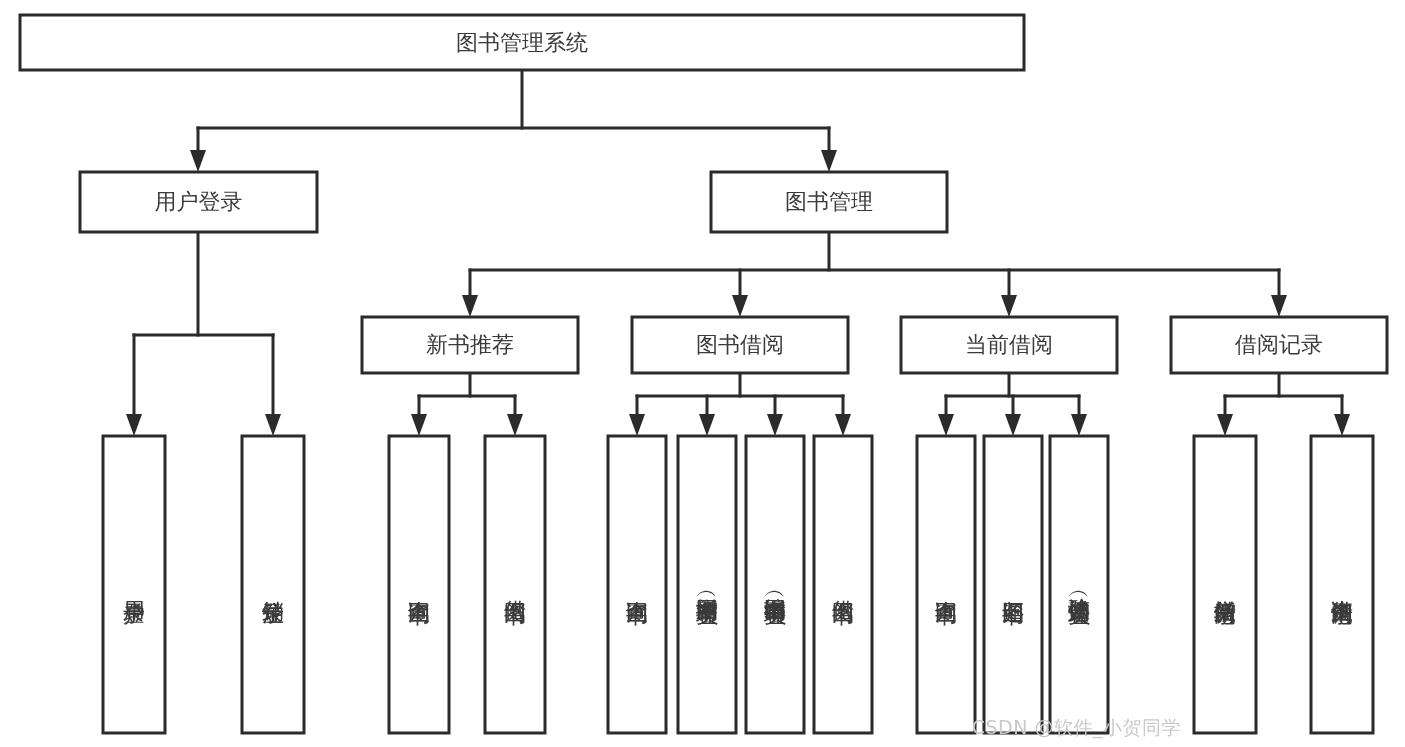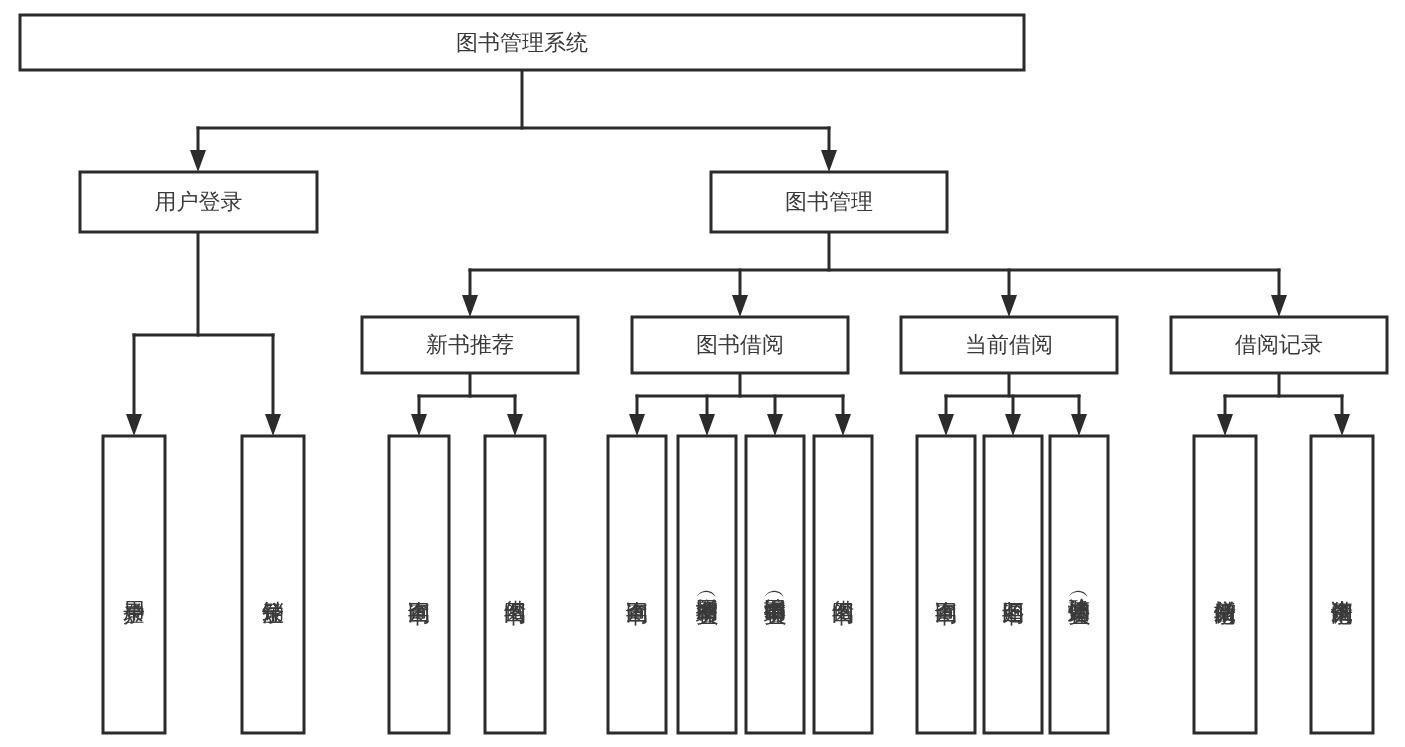--- a/index.html
+++ b/index.html
@@ -180,13 +180,14 @@
       <div class="leaf-label-wrap" style="left: 678px; top: 436px; width: 58px; height: 297px;">新增图书（管理员）</div>
       <div class="leaf-label-wrap" style="left: 746px; top: 436px; width: 58px; height: 297px;">编辑图书（管理员）</div>
       <div class="leaf-label-wrap" style="left: 814px; top: 436px; width: 58px; height: 297px;">借阅图书</div>
       <div class="leaf-label-wrap" style="left: 917px; top: 436px; width: 58px; height: 297px;">查询图书</div>
       <div class="leaf-label-wrap" style="left: 984px; top: 436px; width: 58px; height: 297px;">归还图书</div>
       <div class="leaf-label-wrap" style="left: 1050px; top: 436px; width: 58px; height: 297px;">确认归还（管理员）</div>
       <div class="leaf-label-wrap" style="left: 1194px; top: 436px; width: 62px; height: 297px;">新增借阅记录</div>
       <div class="leaf-label-wrap" style="left: 1311px; top: 436px; width: 62px; height: 297px;">查询借阅记录</div>
     </div>
 
+  <div class="watermark">CSDN @软件_小贺同学</div>
 </div>
 
 </body></html>

